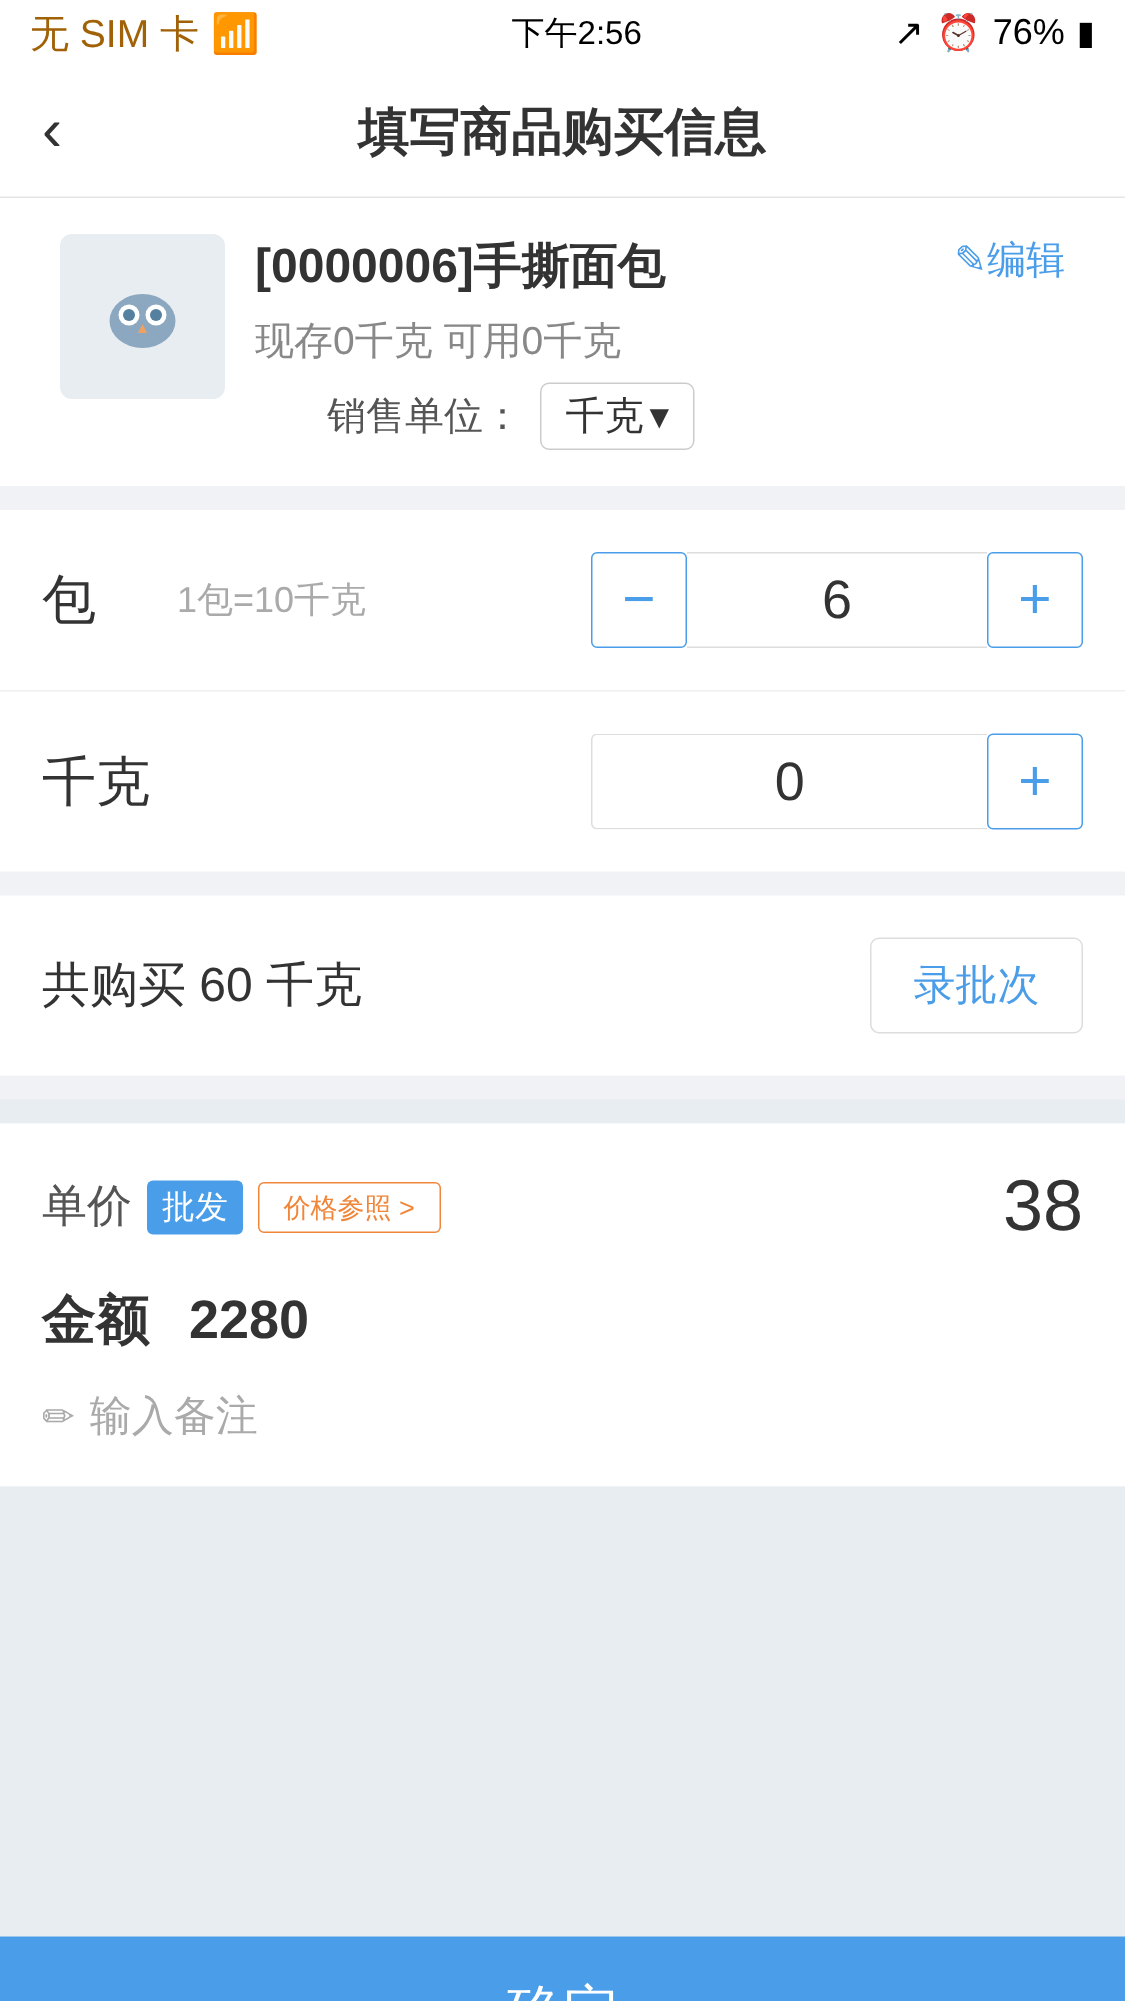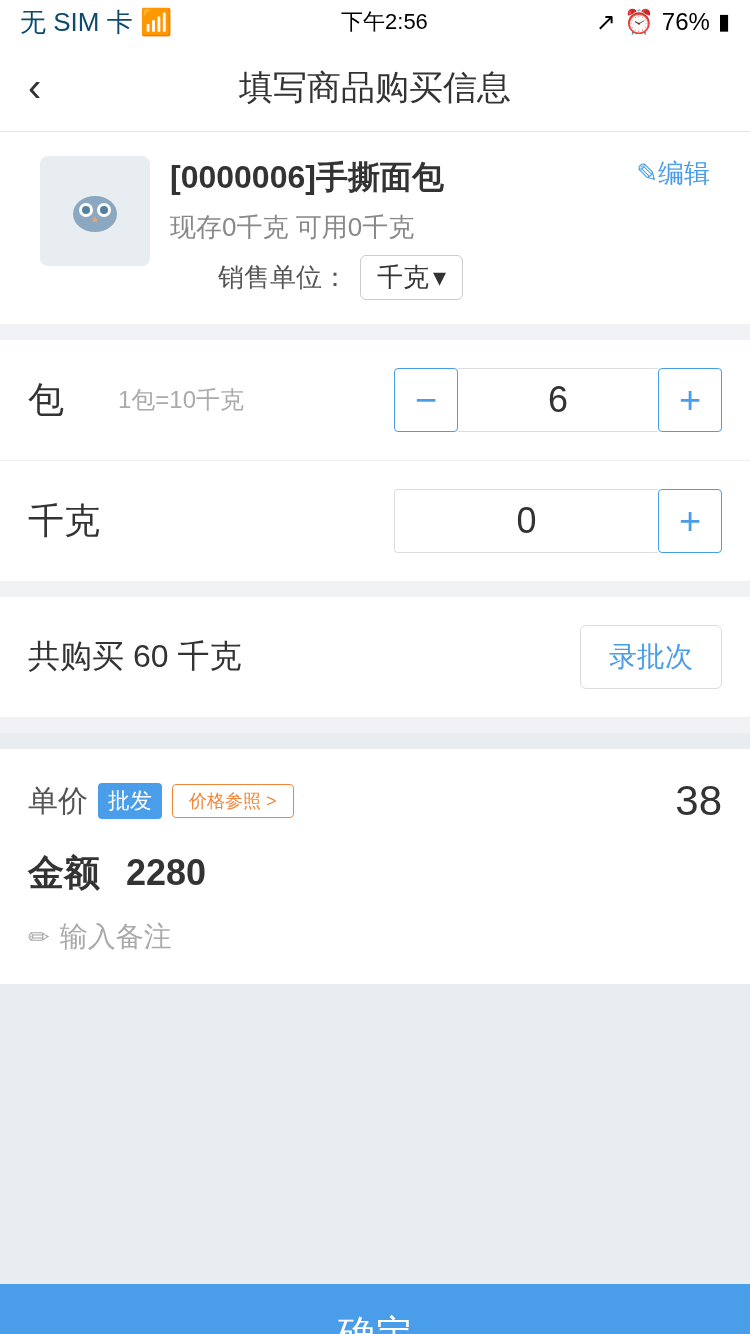--- a/index.html
+++ b/index.html
@@ -21,21 +21,21 @@
       align-items: center;
       justify-content: space-between;
       padding: 0 20px;
       font-size: 28px;
     }
     .status-left {
       display: flex;
       align-items: center;
       gap: 8px;
       font-size: 26px;
-      color: #0c4a6e;
+      color: #a16207;
     }
     .status-center {
       font-size: 22px;
       font-weight: 500;
       color: #000;
     }
     .status-right {
       display: flex;
       align-items: center;
       gap: 8px;
@@ -57,21 +57,21 @@
     }
     .nav-back {
       position: absolute;
       left: 28px;
       font-size: 40px;
       color: #333;
       cursor: pointer;
     }
     .nav-title {
       font-size: 34px;
-      font-weight: 400;
+      font-weight: 700;
       color: #333;
       text-align: right;
     }
 
     
     .product-section {
       background: #fff;
       padding: 24px 40px;
       display: flex;
       align-items: flex-start;
@@ -259,21 +259,21 @@
       color: #f0863a;
       border-radius: 4px;
       padding: 4px 16px;
       font-size: 18px;
       display: flex;
       align-items: center;
       gap: 4px;
       cursor: pointer;
     }
     .price-value {
-      font-size: 42px;
+      font-size: 48px;
       color: #333;
       font-weight: 500;
       margin-left: auto;
     }
     .amount-row {
       display: flex;
       flex-direction: column;
       gap: 20px;
     }
     .amount-label {

